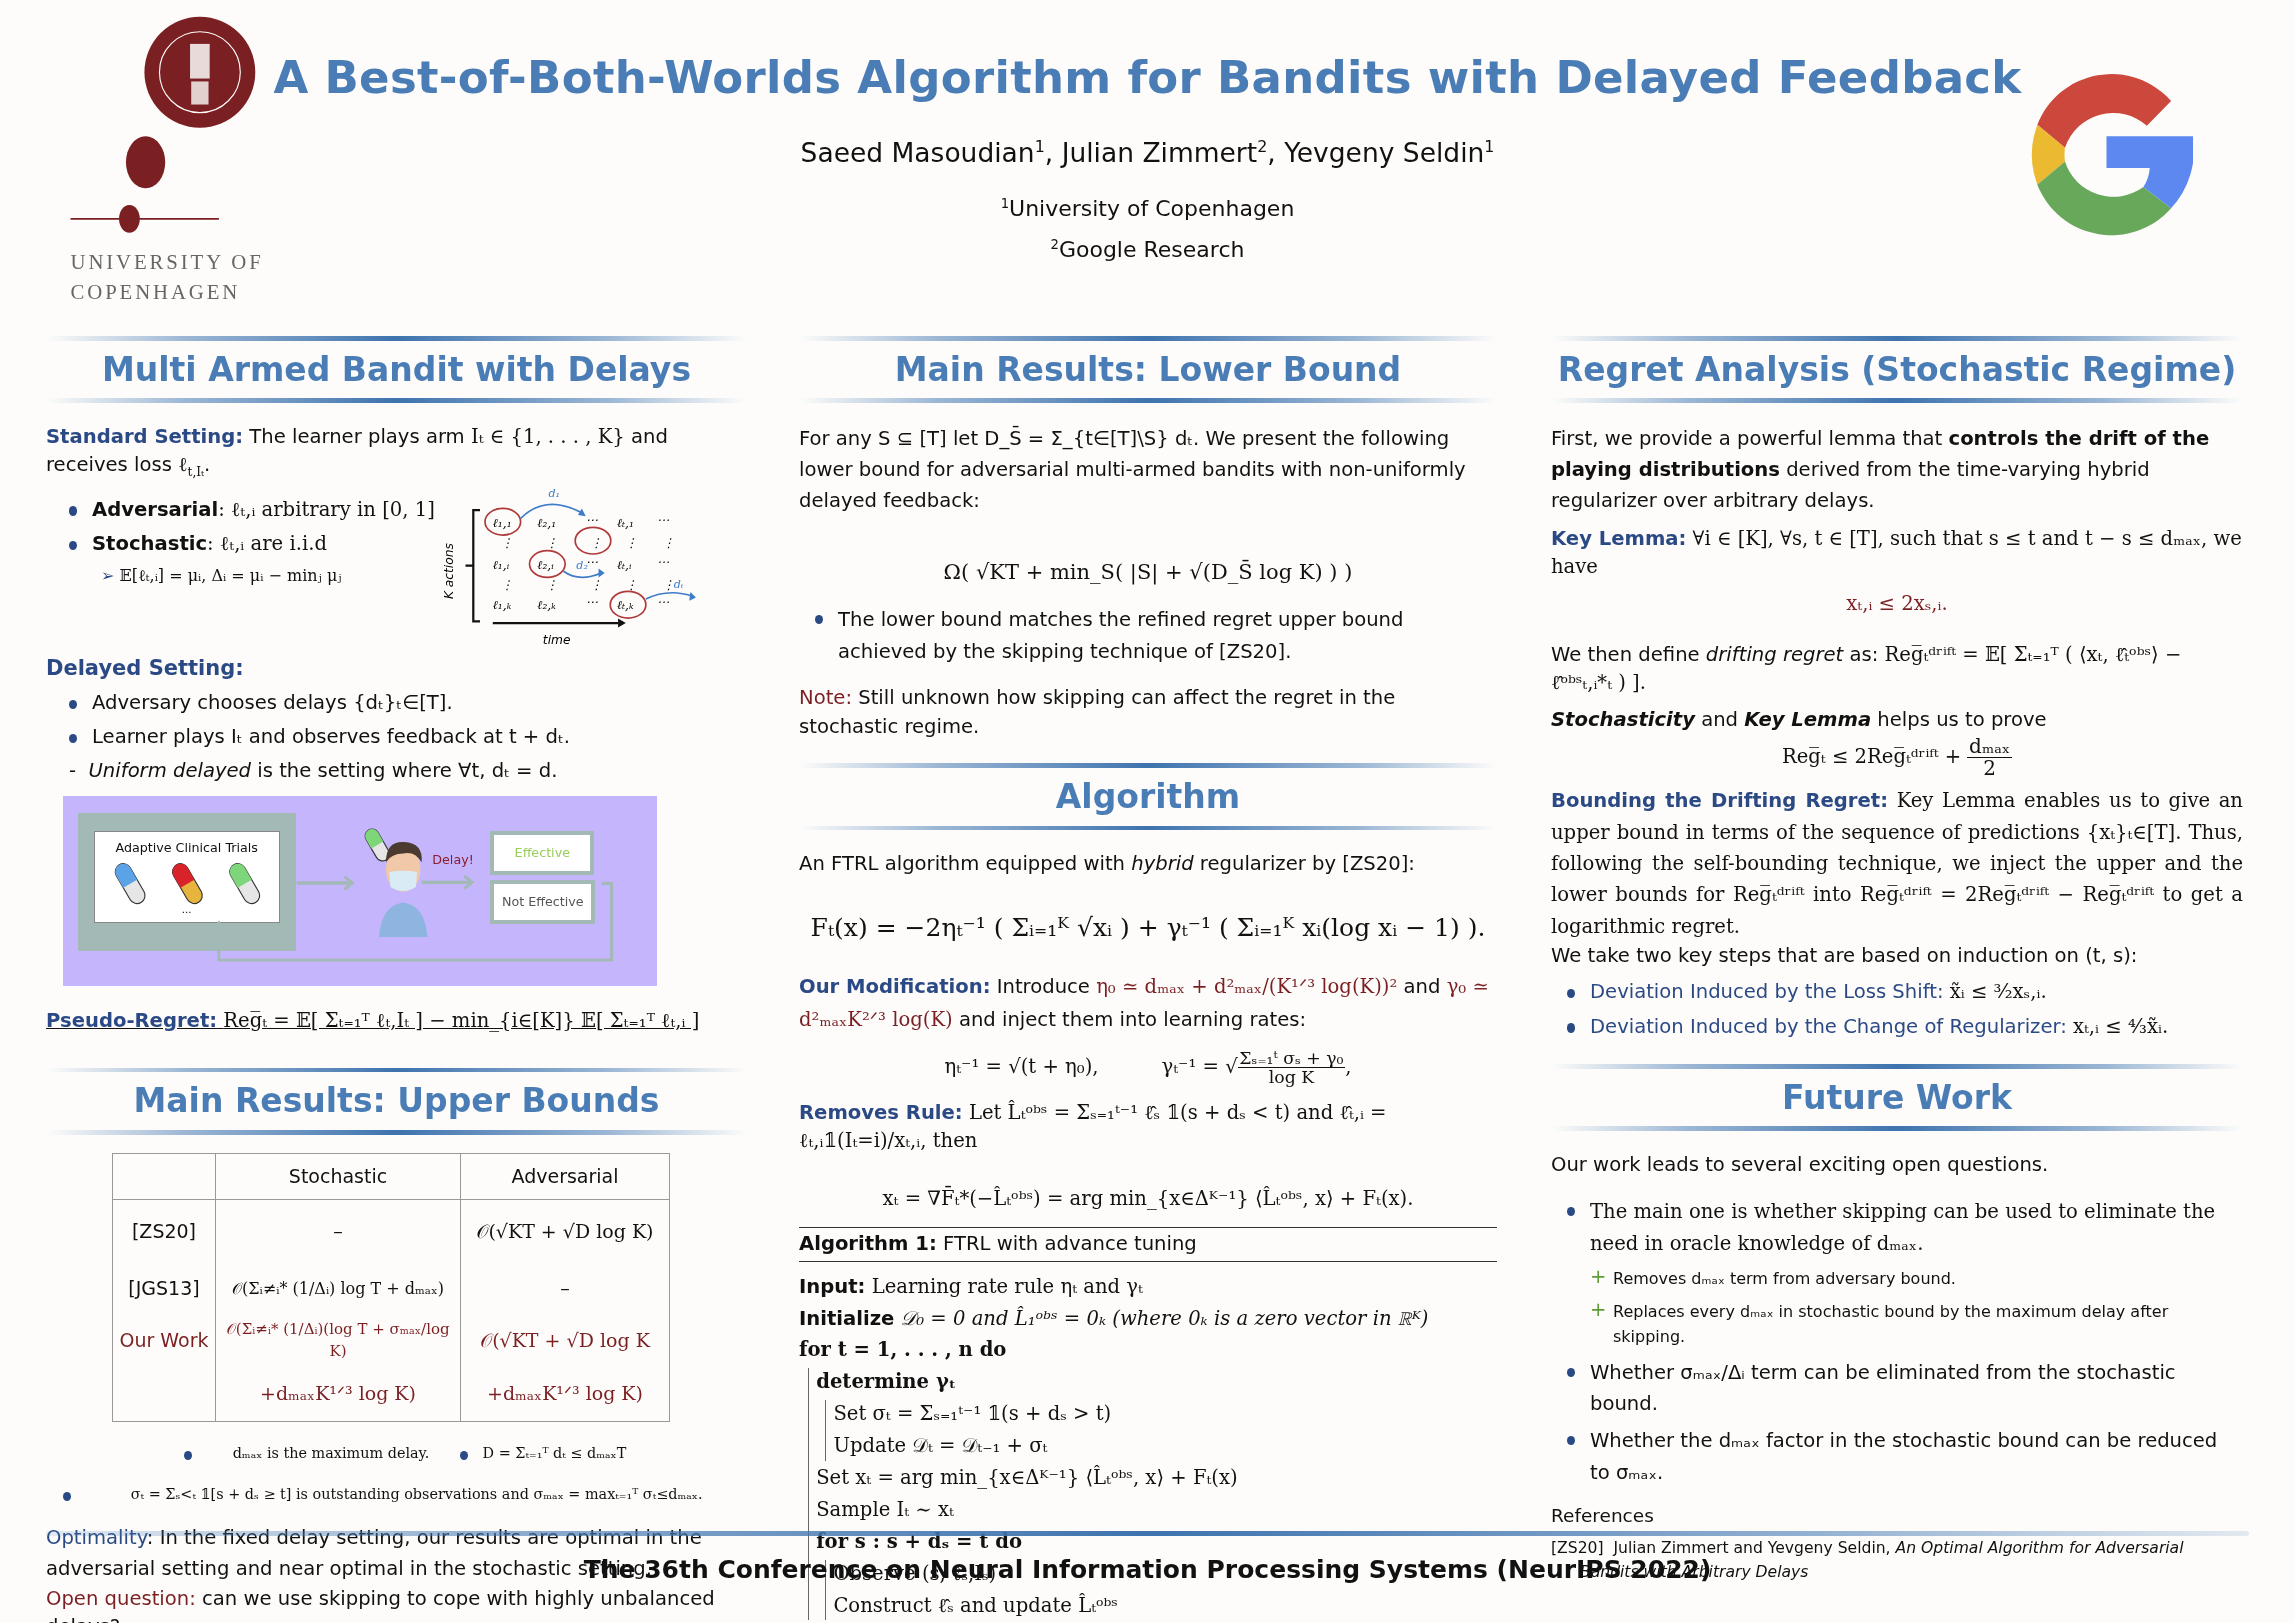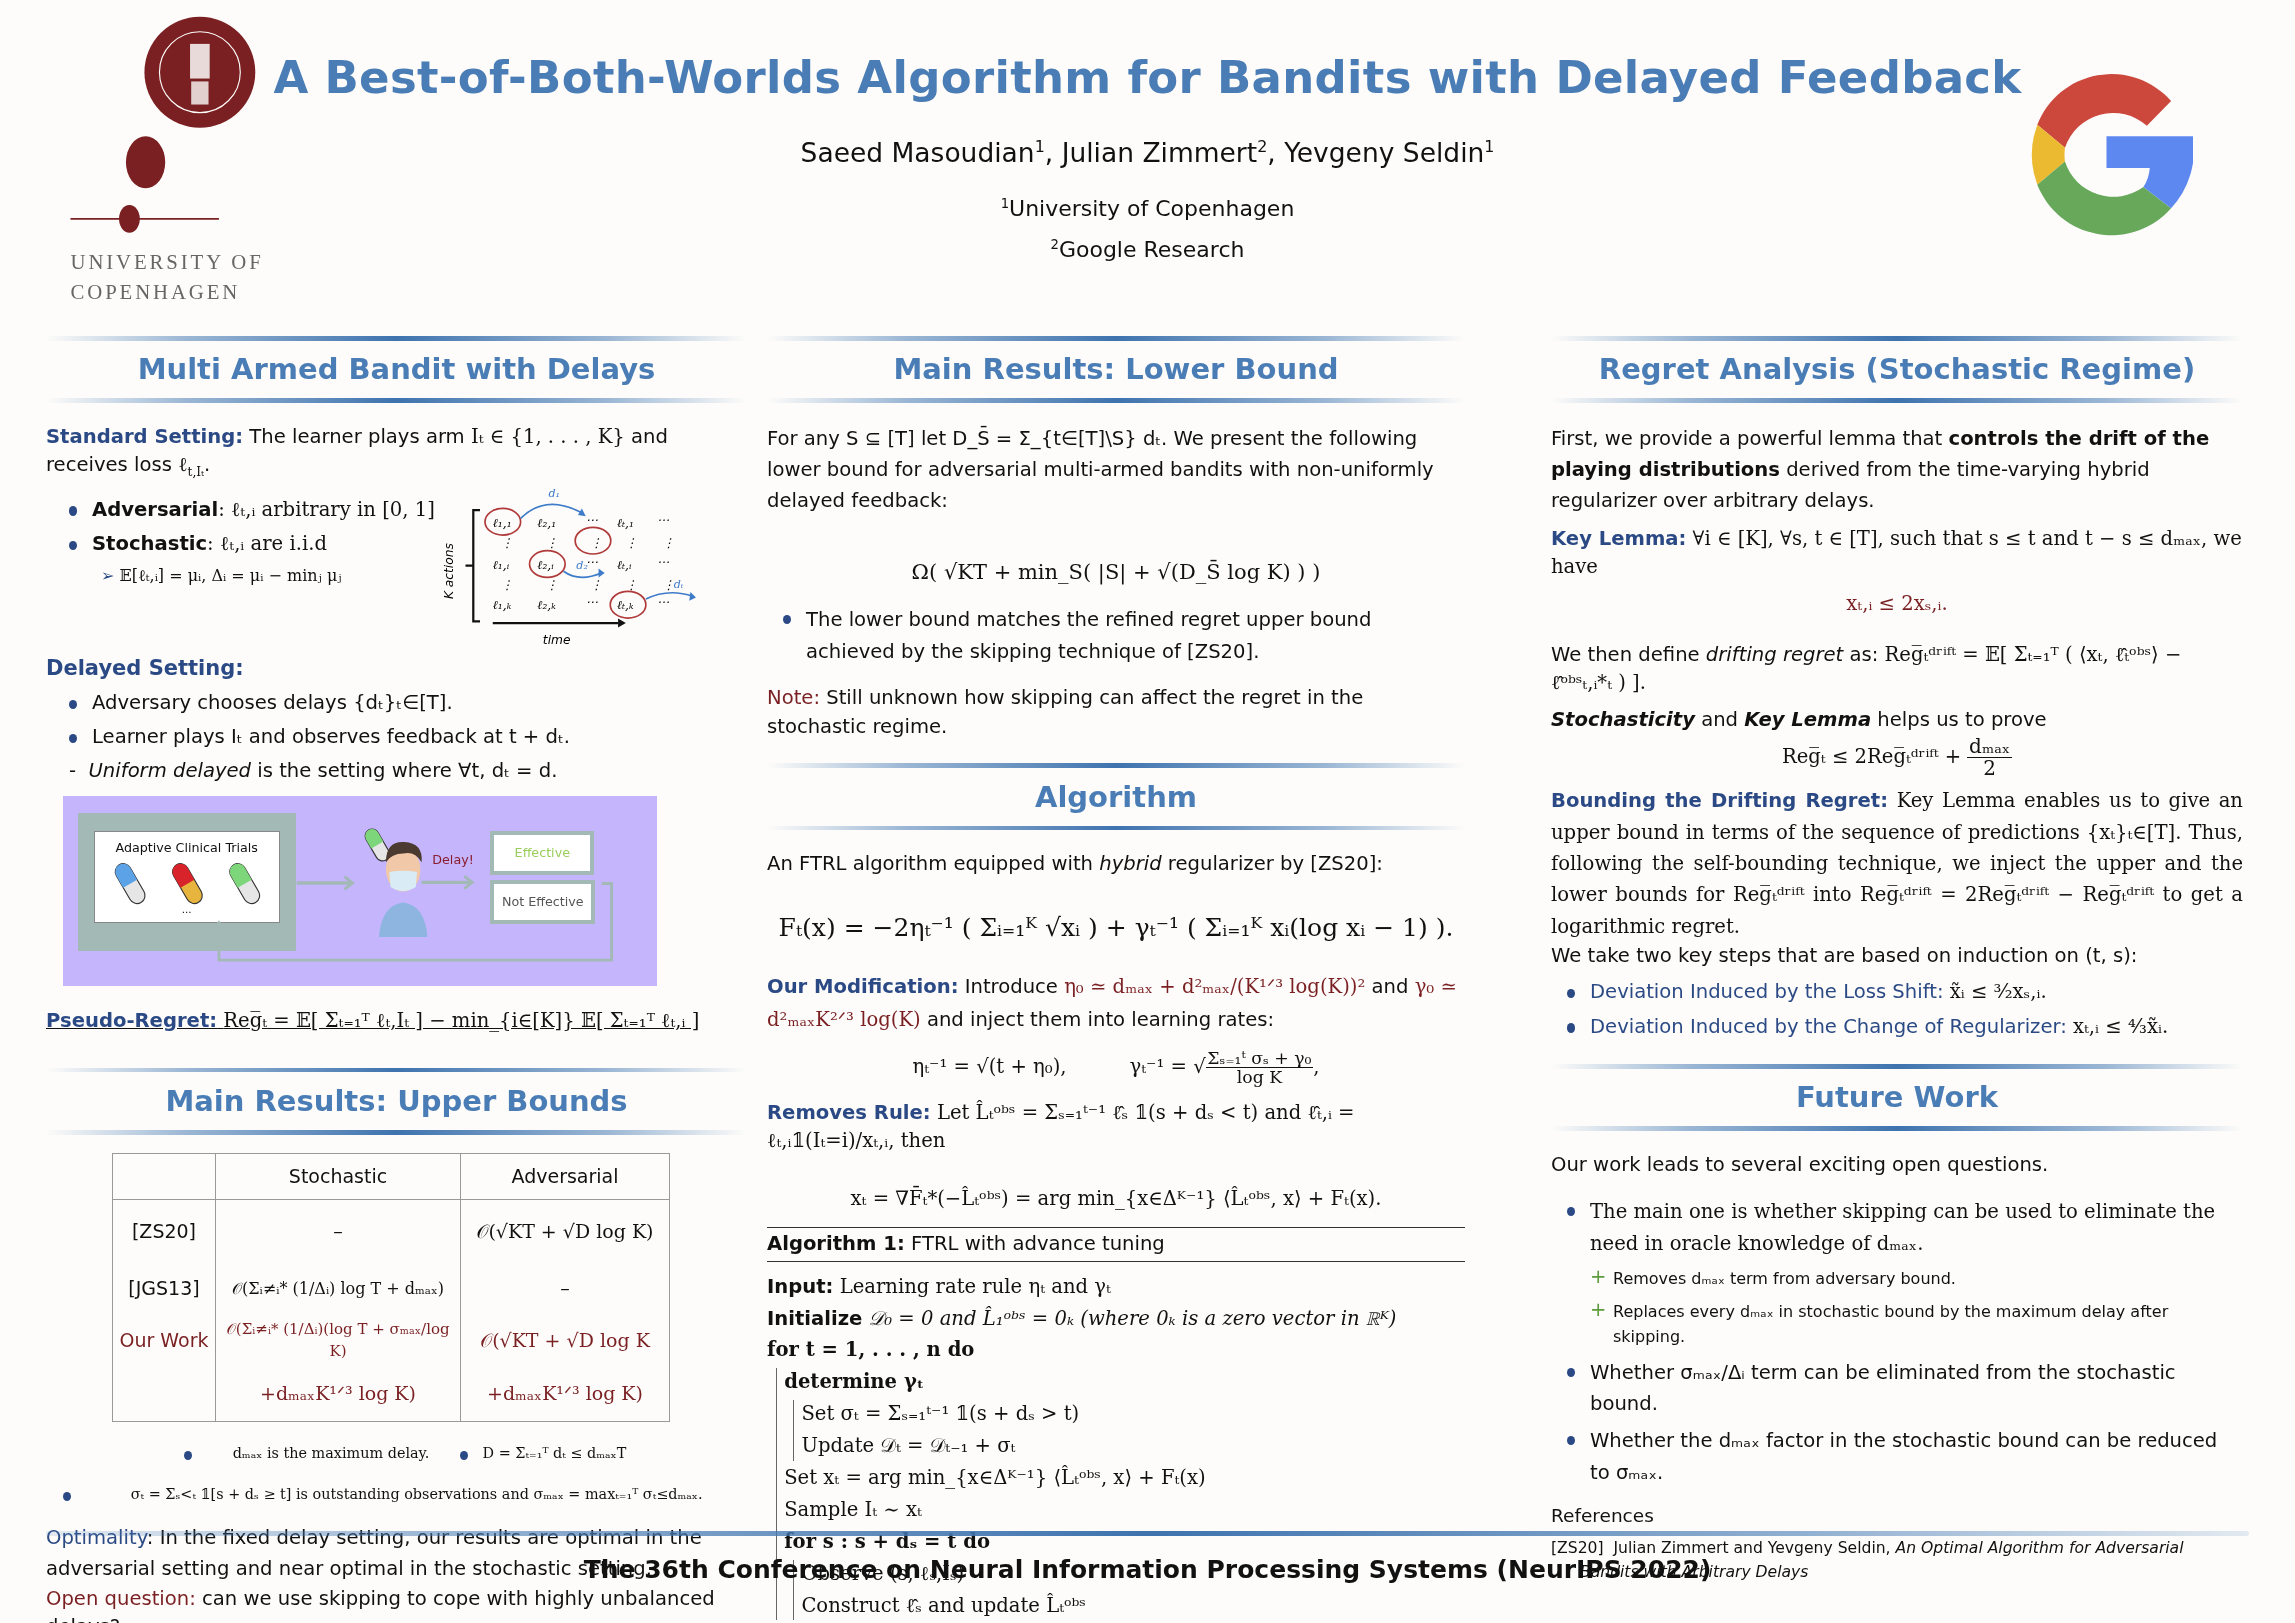--- a/index.html
+++ b/index.html
@@ -19,29 +19,29 @@
   .aff { position: absolute; left: 0; width: 2295px; text-align: center; font-size: 22px; }
   #aff1 { top: 193px; }
   #aff2 { top: 234px; }
   sup { font-size: 0.6em; vertical-align: super; line-height: 0; }
   sub { font-size: 0.62em; vertical-align: sub; line-height: 0; }
   #google-logo { position: absolute; left: 2020px; top: 61px; width: 173px; height: 185px; }
 
   
   .col { position: absolute; top: 329px; }
   #col1 { left: 46px; width: 701px; }
-  #col2 { left: 767px; width: 698px; }
+  #col2 { left: 799px; width: 698px; }
   #col3 { left: 1551px; width: 692px; }
 
   .sec-head { position: relative; height: 81px; display: flex; align-items: center; justify-content: center; }
   .sec-head .rule { position: absolute; left: 0; right: 0; height: 4.6px; border-radius: 2.3px;
     background: linear-gradient(90deg, rgba(74,125,181,0) 0%, rgba(74,125,181,0.55) 20%, #3E73AE 50%, rgba(74,125,181,0.55) 80%, rgba(74,125,181,0) 100%); }
   .sec-head .rule.top { top: 7px; }
   .sec-head .rule.bot { bottom: 7px; }
-  .sec-head h2 { font-size: 29px; color: #4A7DB5; font-weight: bold; }
+  .sec-head h2 { font-size: 33px; color: #4A7DB5; font-weight: bold; }
 
   p { margin: 0; }
   .para { margin-top: 12.7px; }
   ul.bul { list-style: none; padding-left: 23px; }
   ul.bul > li { position: relative; padding-left: 23px; margin: 5.8px 0; }
   ul.bul > li::before { content: ""; position: absolute; left: 0; top: 0.55em; width: 8px; height: 9.2px; border-radius: 50%; background: #2B4A85; }
   ul.plain { list-style: none; padding-left: 52px; }
   ul.plain > li { position: relative; padding-left: 23px; margin: 7px 0; font-size: 16px; }
   ul.plain > li::before { content: "+"; position: absolute; left: 0; color: #5E9B3A; font-size: 19.6px; line-height: 1; top: 1.2px; }
 

